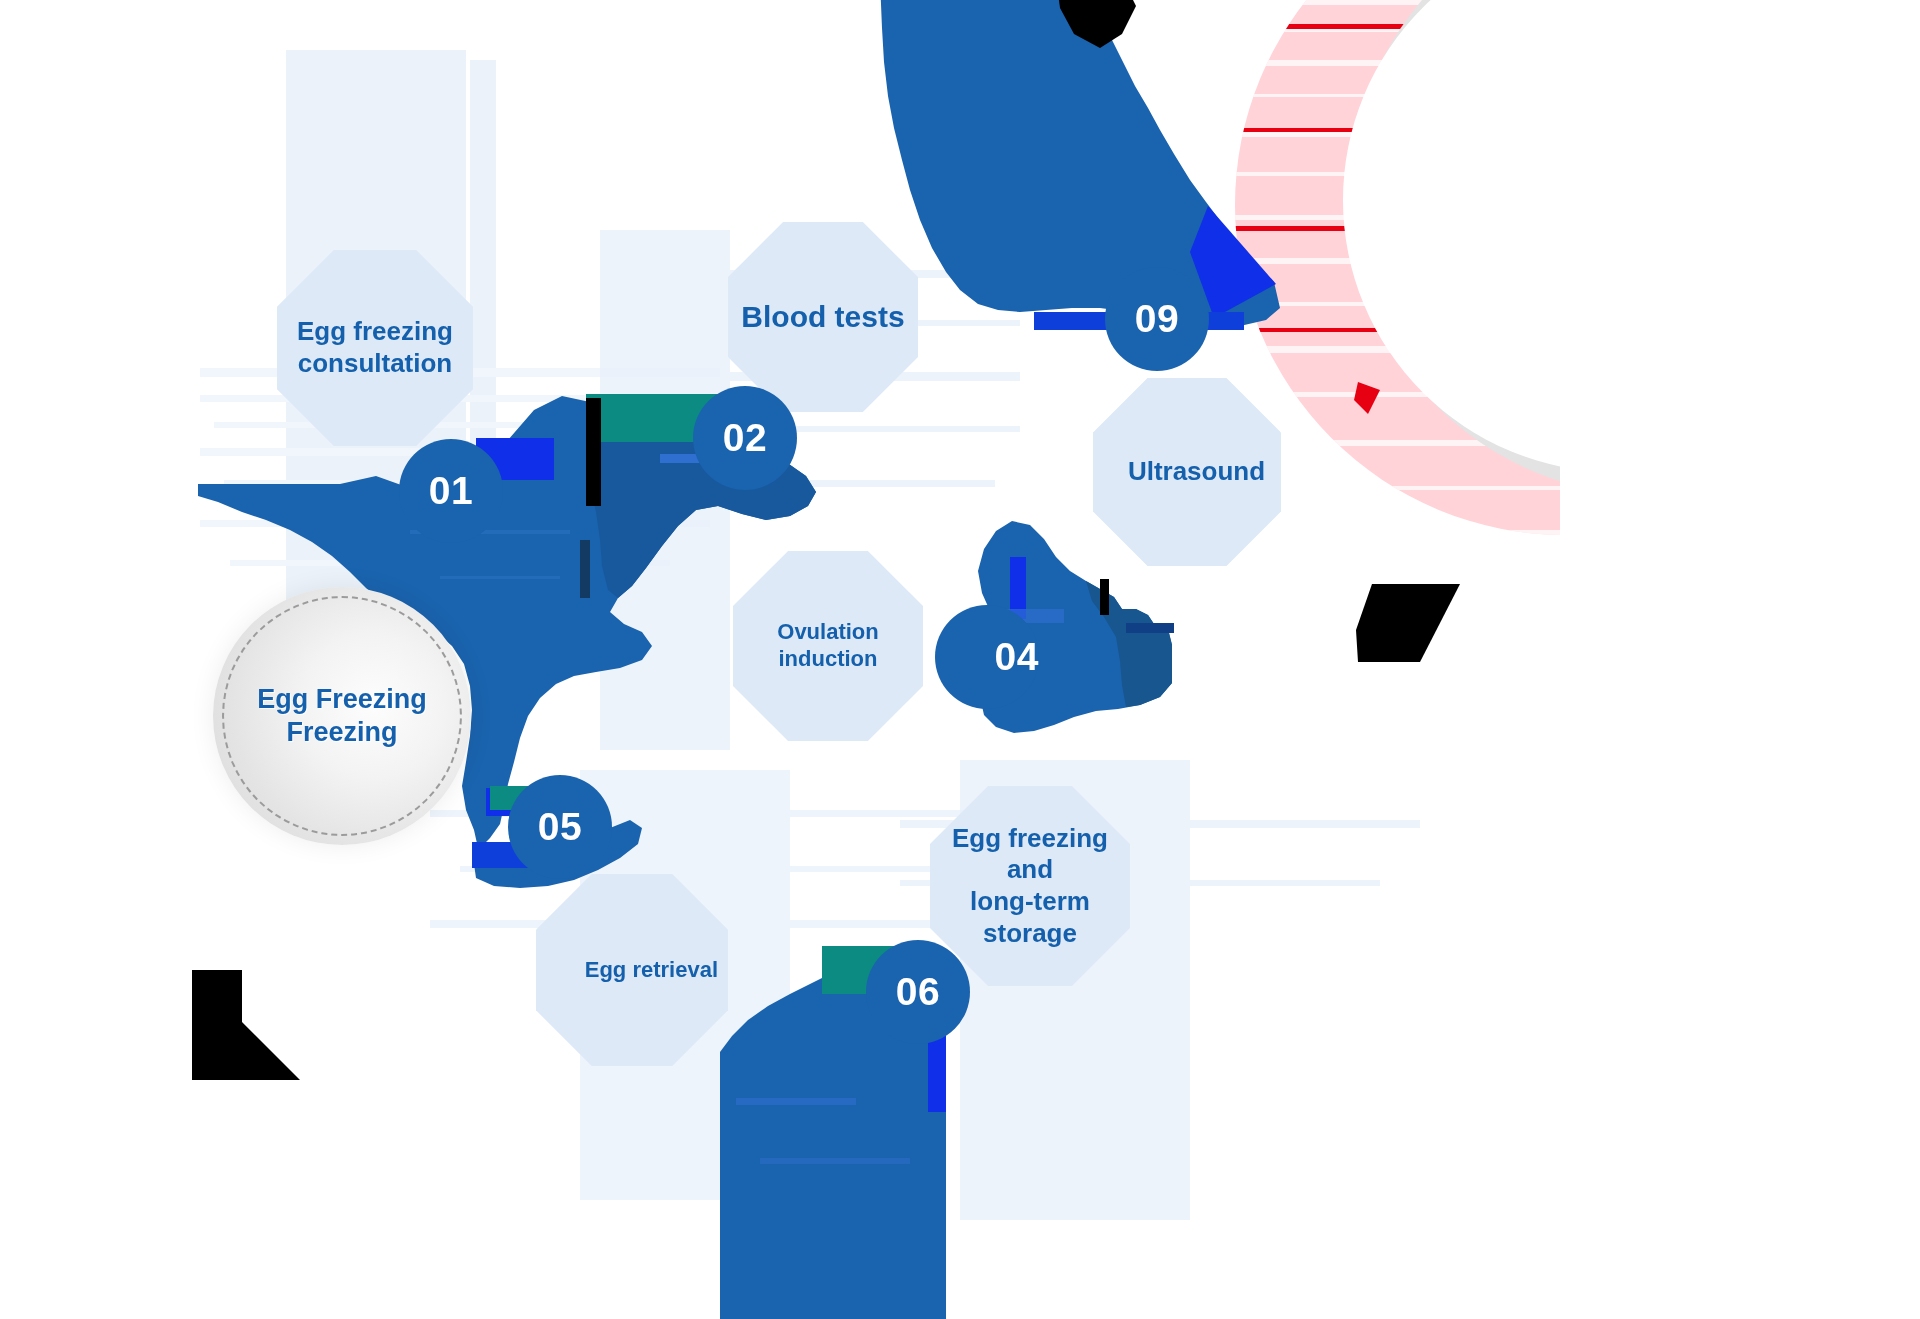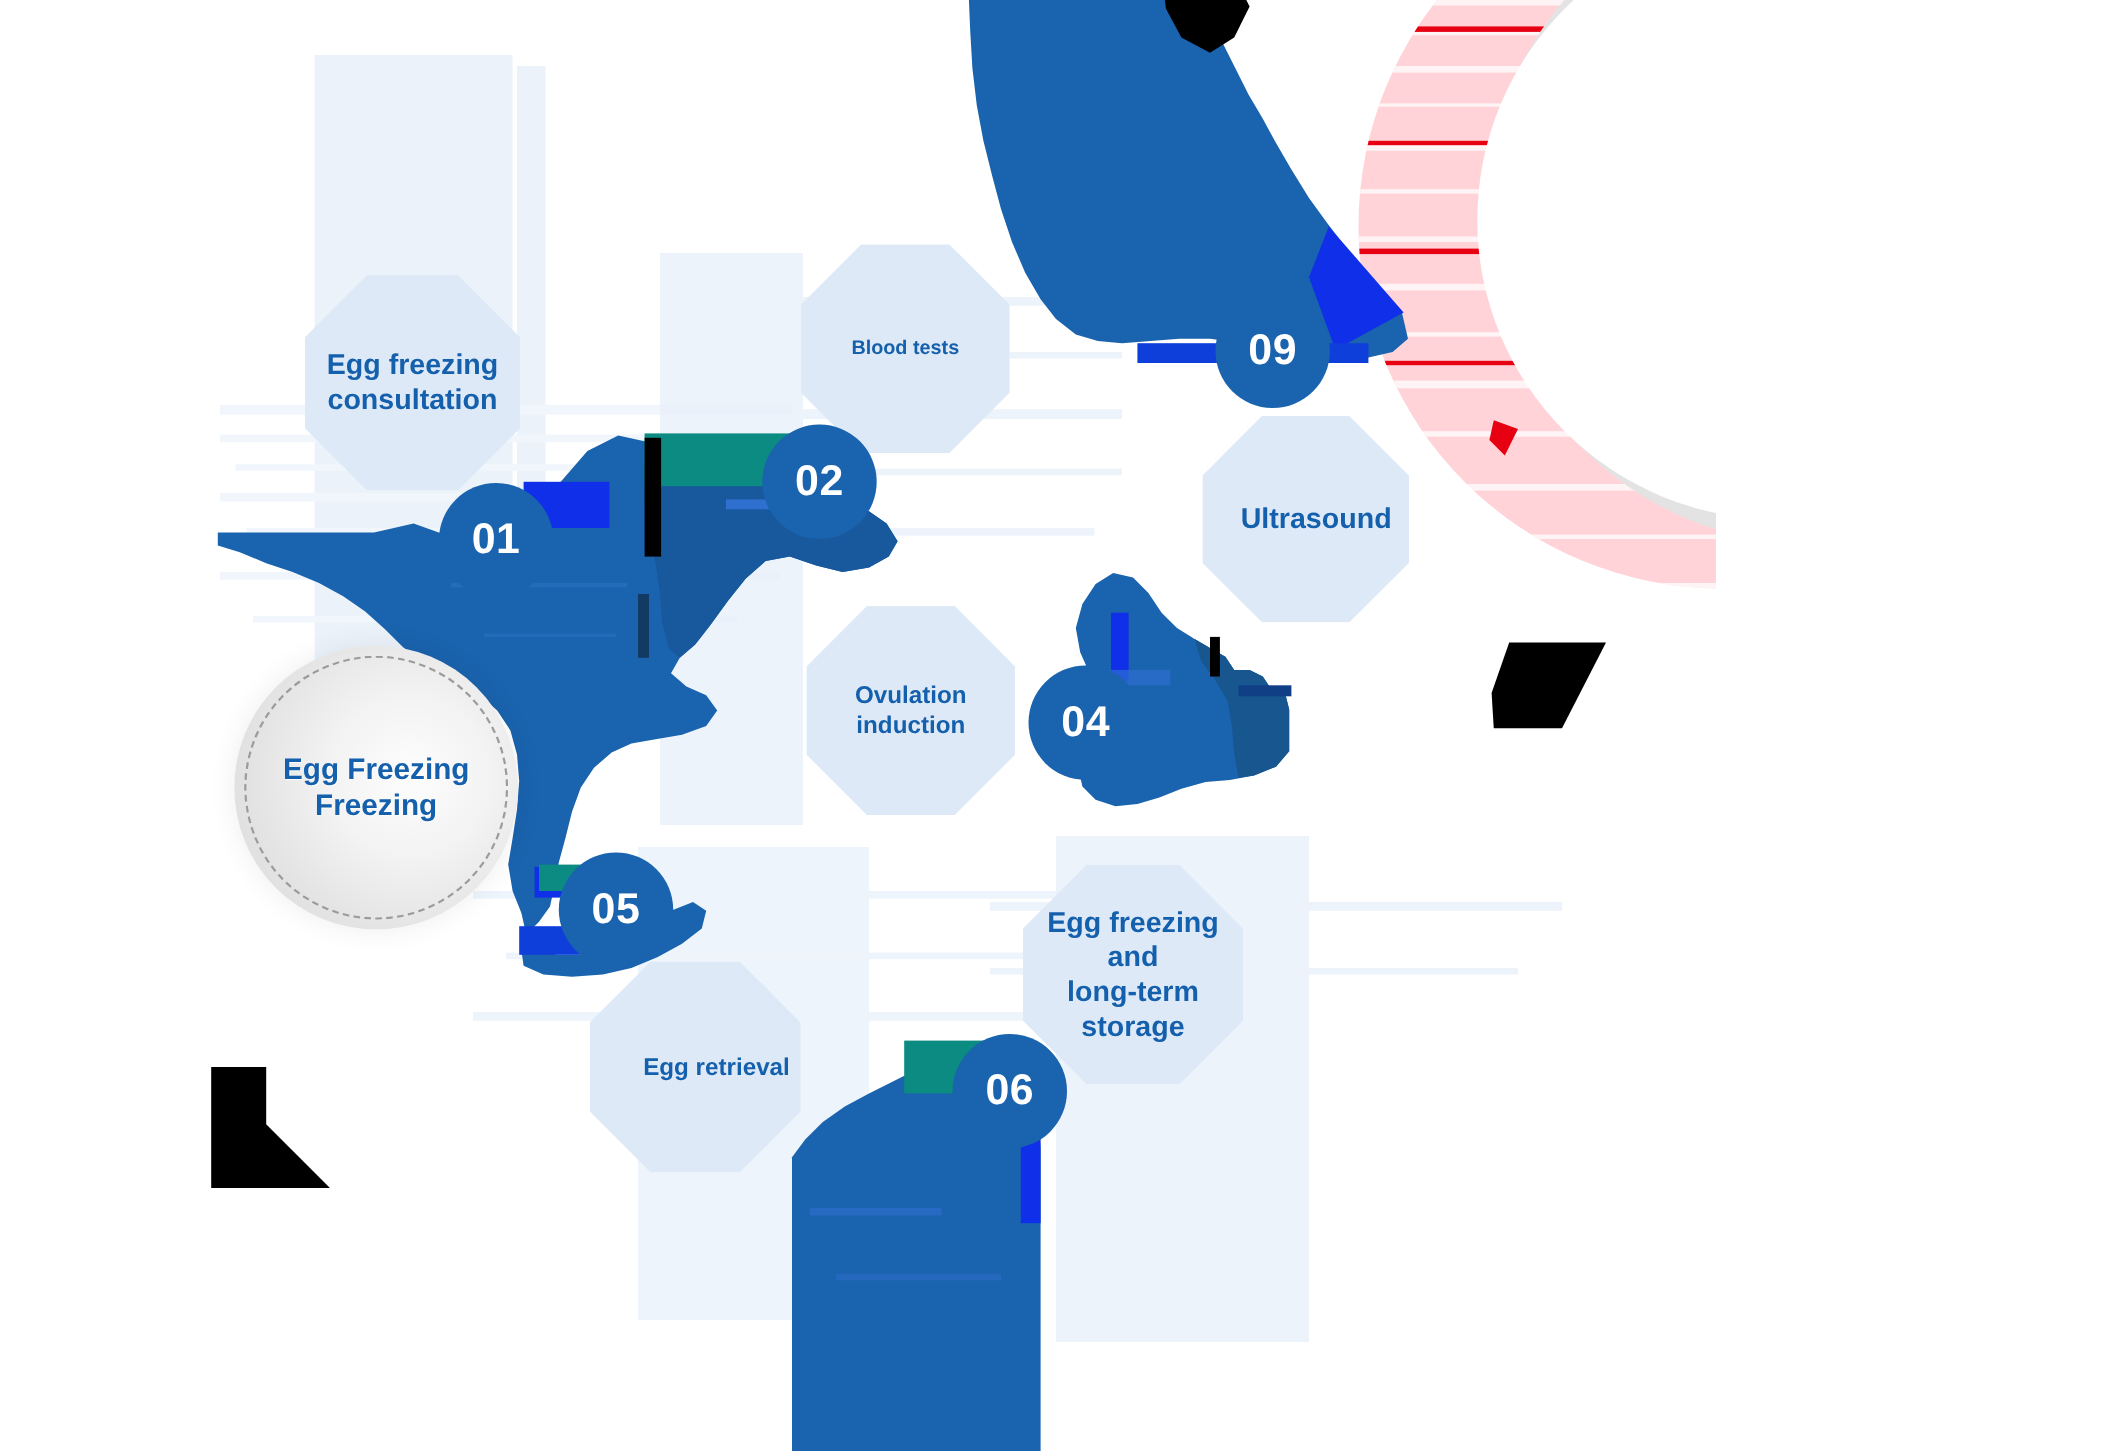--- a/index.html
+++ b/index.html
@@ -277,21 +277,21 @@
     <path d="M12,10 L62,10 L62,62 L120,120 L12,120 Z" fill="#000000"></path>
   </svg>
 
   <div class="badge" style="left:277px; top:250px; width:196px; height:196px; font-size:26px;">
     <span>
       <span>Egg freezing</span><br>
       <span>consultation</span>
     </span>
   </div>
 
-  <div class="badge" style="left:728px; top:222px; width:190px; height:190px; font-size:18px;">
+  <div class="badge" style="left:728px; top:222px; width:190px; height:190px; font-size:30px;">
     <span>Blood tests</span>
   </div>
 
   <div class="badge" style="left:1093px; top:378px; width:188px; height:188px; font-size:26px;padding-left:29px;">
     <span>Ultrasound</span>
   </div>
 
   <div class="badge" style="left:733px; top:551px; width:190px; height:190px; font-size:22px;">
     <span>
       <span>Ovulation</span><br>
@@ -317,21 +317,21 @@
   </div>
 
   <div class="step-num" style="left:693px; top:386px;">
     <span>02</span>
   </div>
 
   <div class="step-num" style="left:1105px; top:267px;">
     <span>09</span>
   </div>
 
-  <div class="step-num" style="left:935px; top:605px;">
+  <div class="step-num" style="left:935px; top:605px;justify-content:flex-end;">
     <span>04</span>
   </div>
 
   <div class="step-num" style="left:508px; top:775px;">
     <span>05</span>
   </div>
 
   <div class="step-num" style="left:866px; top:940px;">
     <span>06</span>
   </div>

